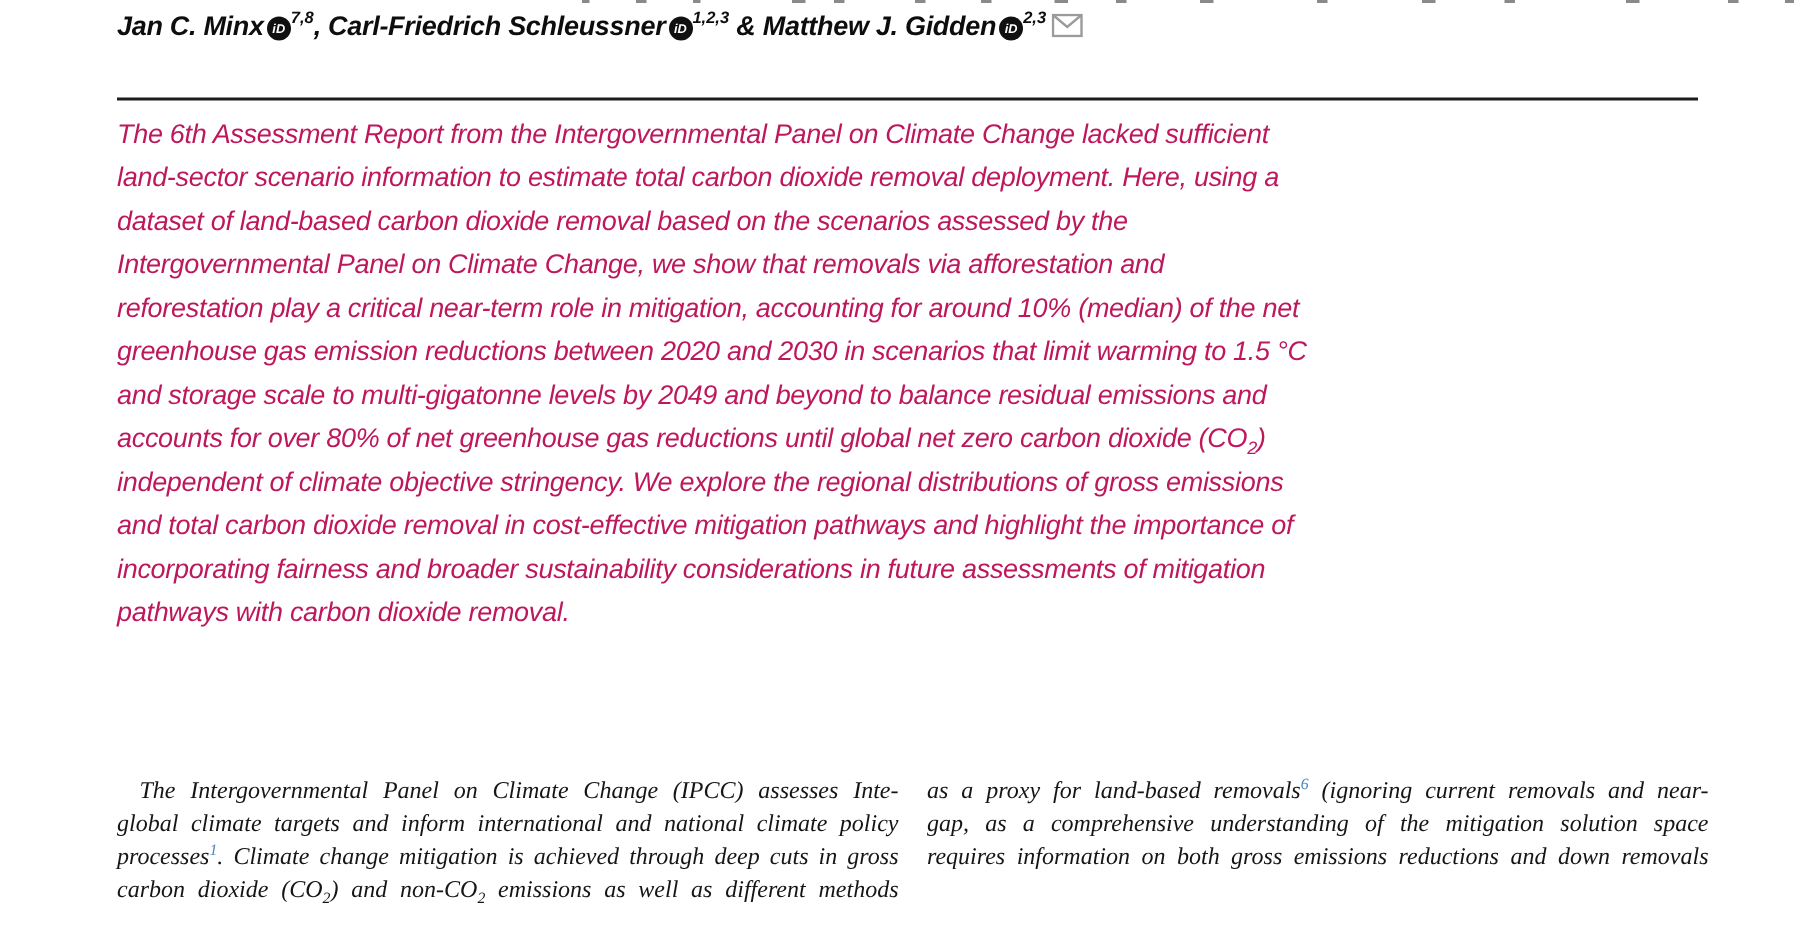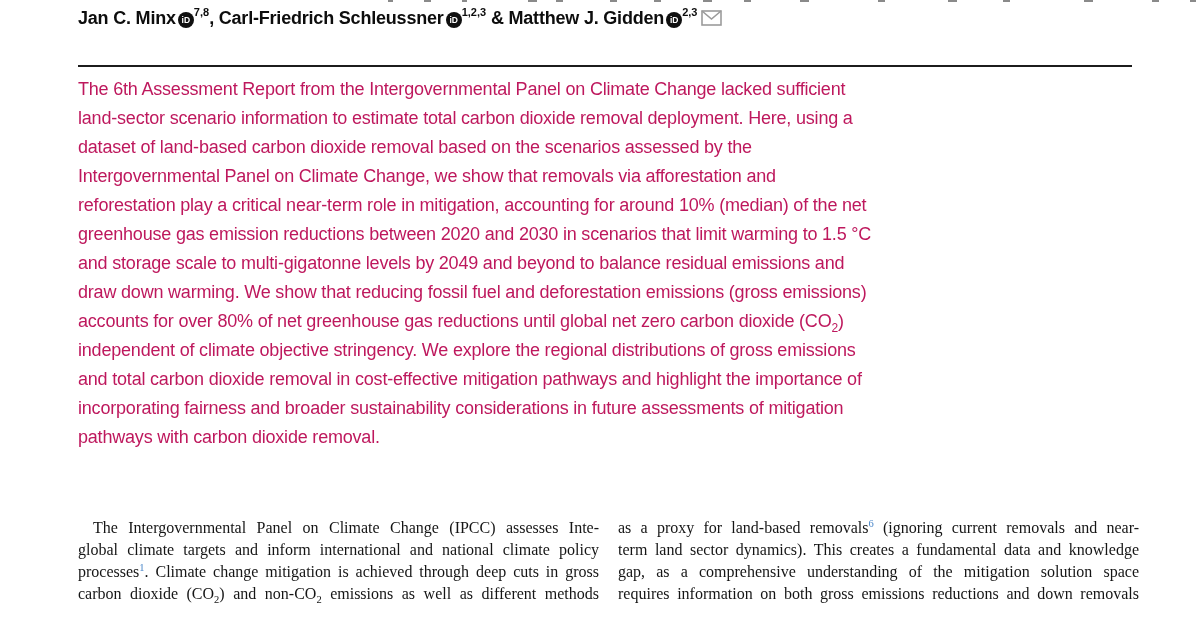--- a/index.html
+++ b/index.html
@@ -3,21 +3,21 @@
 <meta charset="utf-8">
 <style>
   html, body {
     margin: 0; padding: 0;
     width: 1200px; height: 630px;
     background: #ffffff;
     overflow: hidden;
     font-family: "Liberation Sans", sans-serif;
     color: #111111;
   }
-  .page { position: relative; width: 1200px; height: 478px; background: #fff; }
+  .page { position: relative; width: 1200px; height: 478px; background: #fff; font-style: italic; }
 
   
   .cutoff { position: absolute; top: 0; left: 0; width: 1200px; height: 3px; }
   .cutoff span { position: absolute; top: 0; height: 2px; background: #8a8a8a; }
   .cutoff span:nth-of-type(1)  { left: 388px;  width: 5px; }
   .cutoff span:nth-of-type(2)  { left: 424px;  width: 7px; }
   .cutoff span:nth-of-type(3)  { left: 462px;  width: 5px; }
   .cutoff span:nth-of-type(4)  { left: 528px;  width: 9px; }
   .cutoff span:nth-of-type(5)  { left: 556px;  width: 7px; }
   .cutoff span:nth-of-type(6)  { left: 610px;  width: 7px; }
@@ -113,36 +113,34 @@
   <hr class="rule">
 
   <div class="abstract">
       <div class="line">The 6th Assessment Report from the Intergovernmental Panel on Climate Change lacked sufficient</div>
       <div class="line">land-sector scenario information to estimate total carbon dioxide removal deployment. Here, using a</div>
       <div class="line">dataset of land-based carbon dioxide removal based on the scenarios assessed by the</div>
       <div class="line">Intergovernmental Panel on Climate Change, we show that removals via afforestation and</div>
       <div class="line">reforestation play a critical near-term role in mitigation, accounting for around 10% (median) of the net</div>
       <div class="line">greenhouse gas emission reductions between 2020 and 2030 in scenarios that limit warming to 1.5 °C</div>
       <div class="line">and storage scale to multi-gigatonne levels by 2049 and beyond to balance residual emissions and</div>
-      <div class="line">draw down warming. We show that reducing fossil fuel and deforestation emissions (gross emissions)</div>
       <div class="line">accounts for over 80% of net greenhouse gas reductions until global net zero carbon dioxide (CO<sub>2</sub>)</div>
       <div class="line">independent of climate objective stringency. We explore the regional distributions of gross emissions</div>
       <div class="line">and total carbon dioxide removal in cost-effective mitigation pathways and highlight the importance of</div>
       <div class="line">incorporating fairness and broader sustainability considerations in future assessments of mitigation</div>
       <div class="line">pathways with carbon dioxide removal.</div>
     </div>
 
   <div class="columns">
     <div class="col col-left">
         <div class="line">The Intergovernmental Panel on Climate Change (IPCC) assesses Inte-</div>
         <div class="line">global climate targets and inform international and national climate policy</div>
         <div class="line">processes<sup class="ref">1</sup>. Climate change mitigation is achieved through deep cuts in gross</div>
         <div class="line">carbon dioxide (CO<sub>2</sub>) and non-CO<sub>2</sub> emissions as well as different methods</div>
       </div>
     <div class="col col-right">
         <div class="line">as a proxy for land-based removals<sup class="ref">6</sup> (ignoring current removals and near-</div>
-        <div class="line">term land sector dynamics). This creates a fundamental data and knowledge</div>
         <div class="line">gap, as a comprehensive understanding of the mitigation solution space</div>
         <div class="line">requires information on both gross emissions reductions and down removals</div>
       </div>
   </div>
 
 </div>
 
 </body></html>

